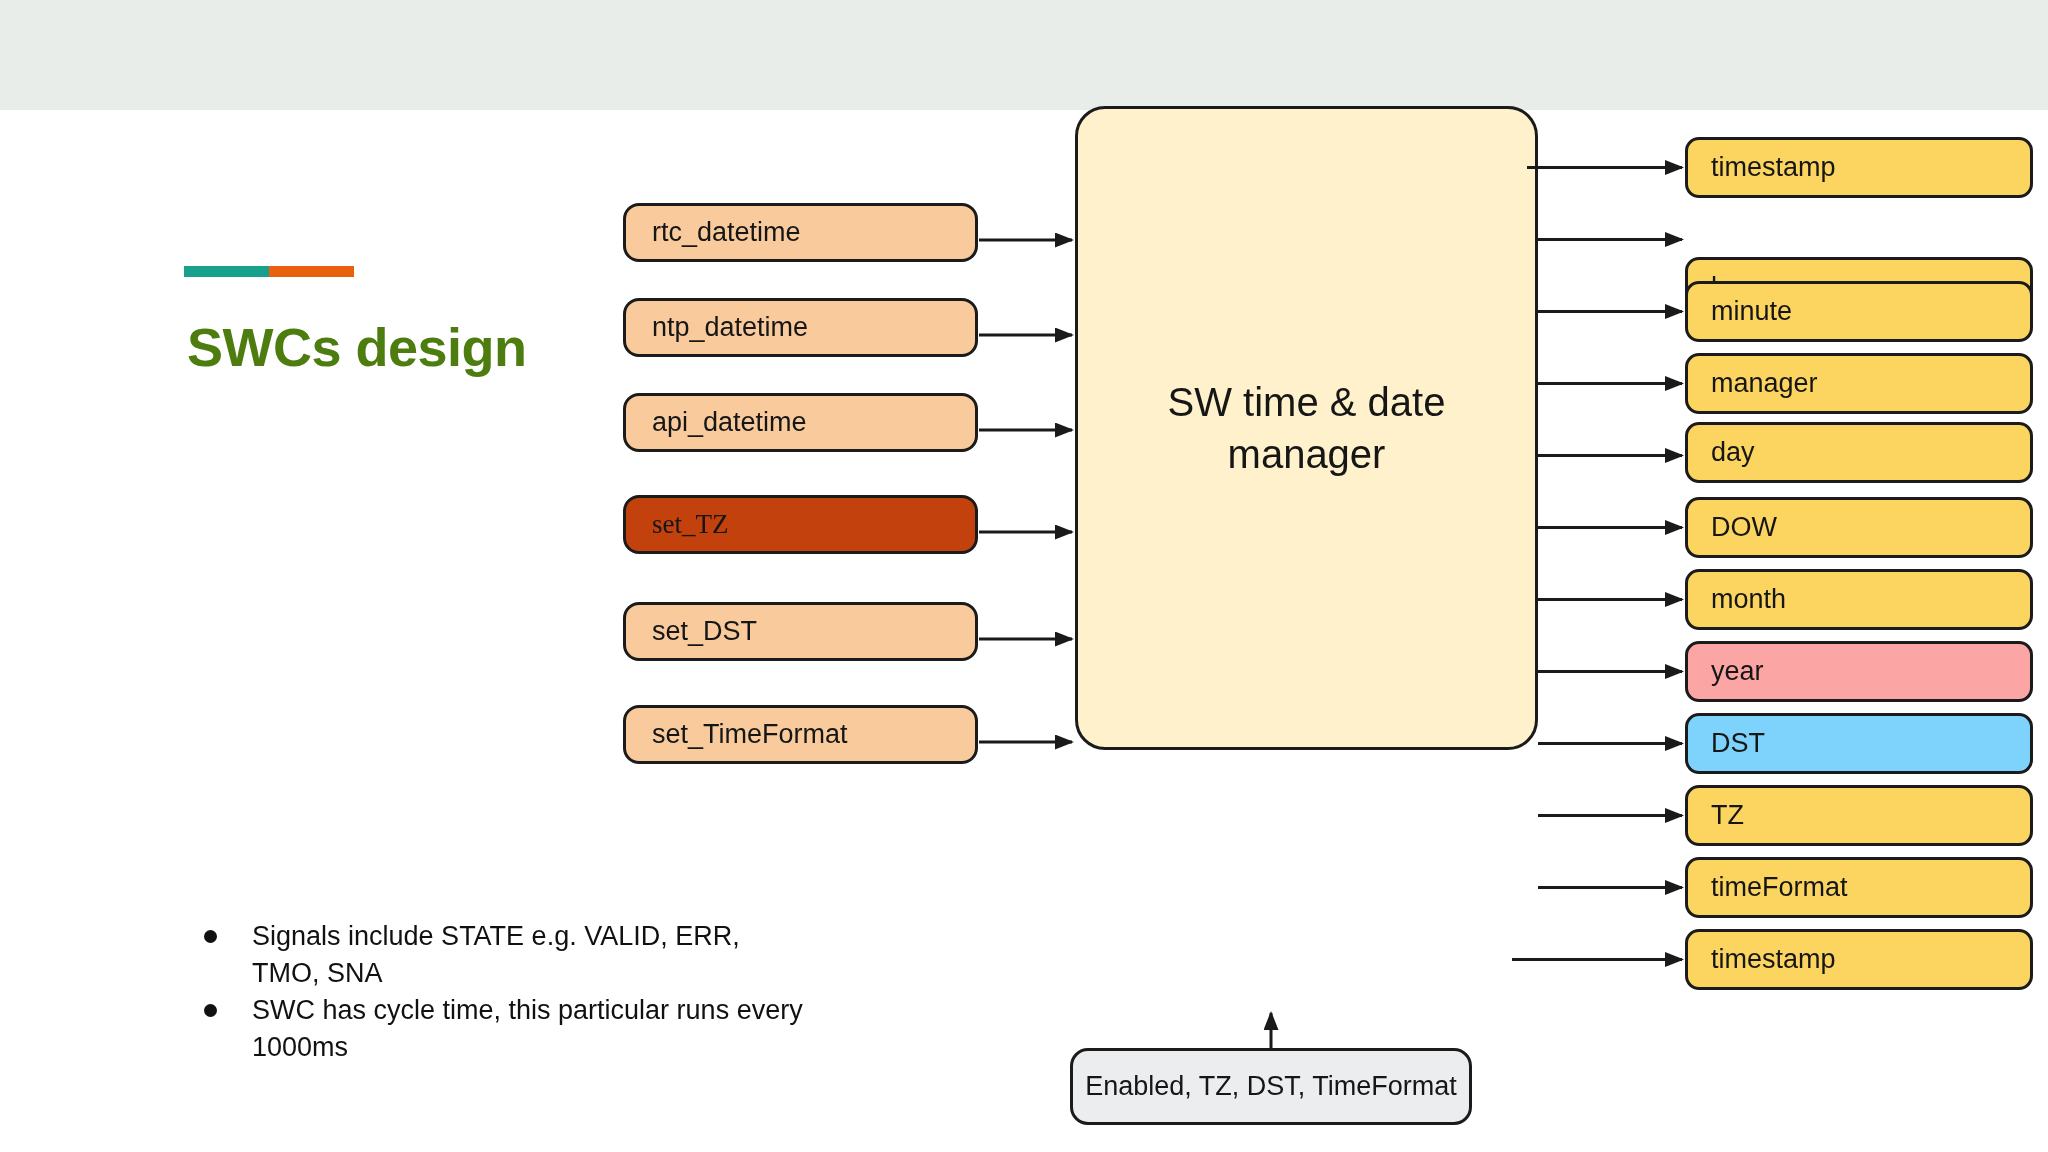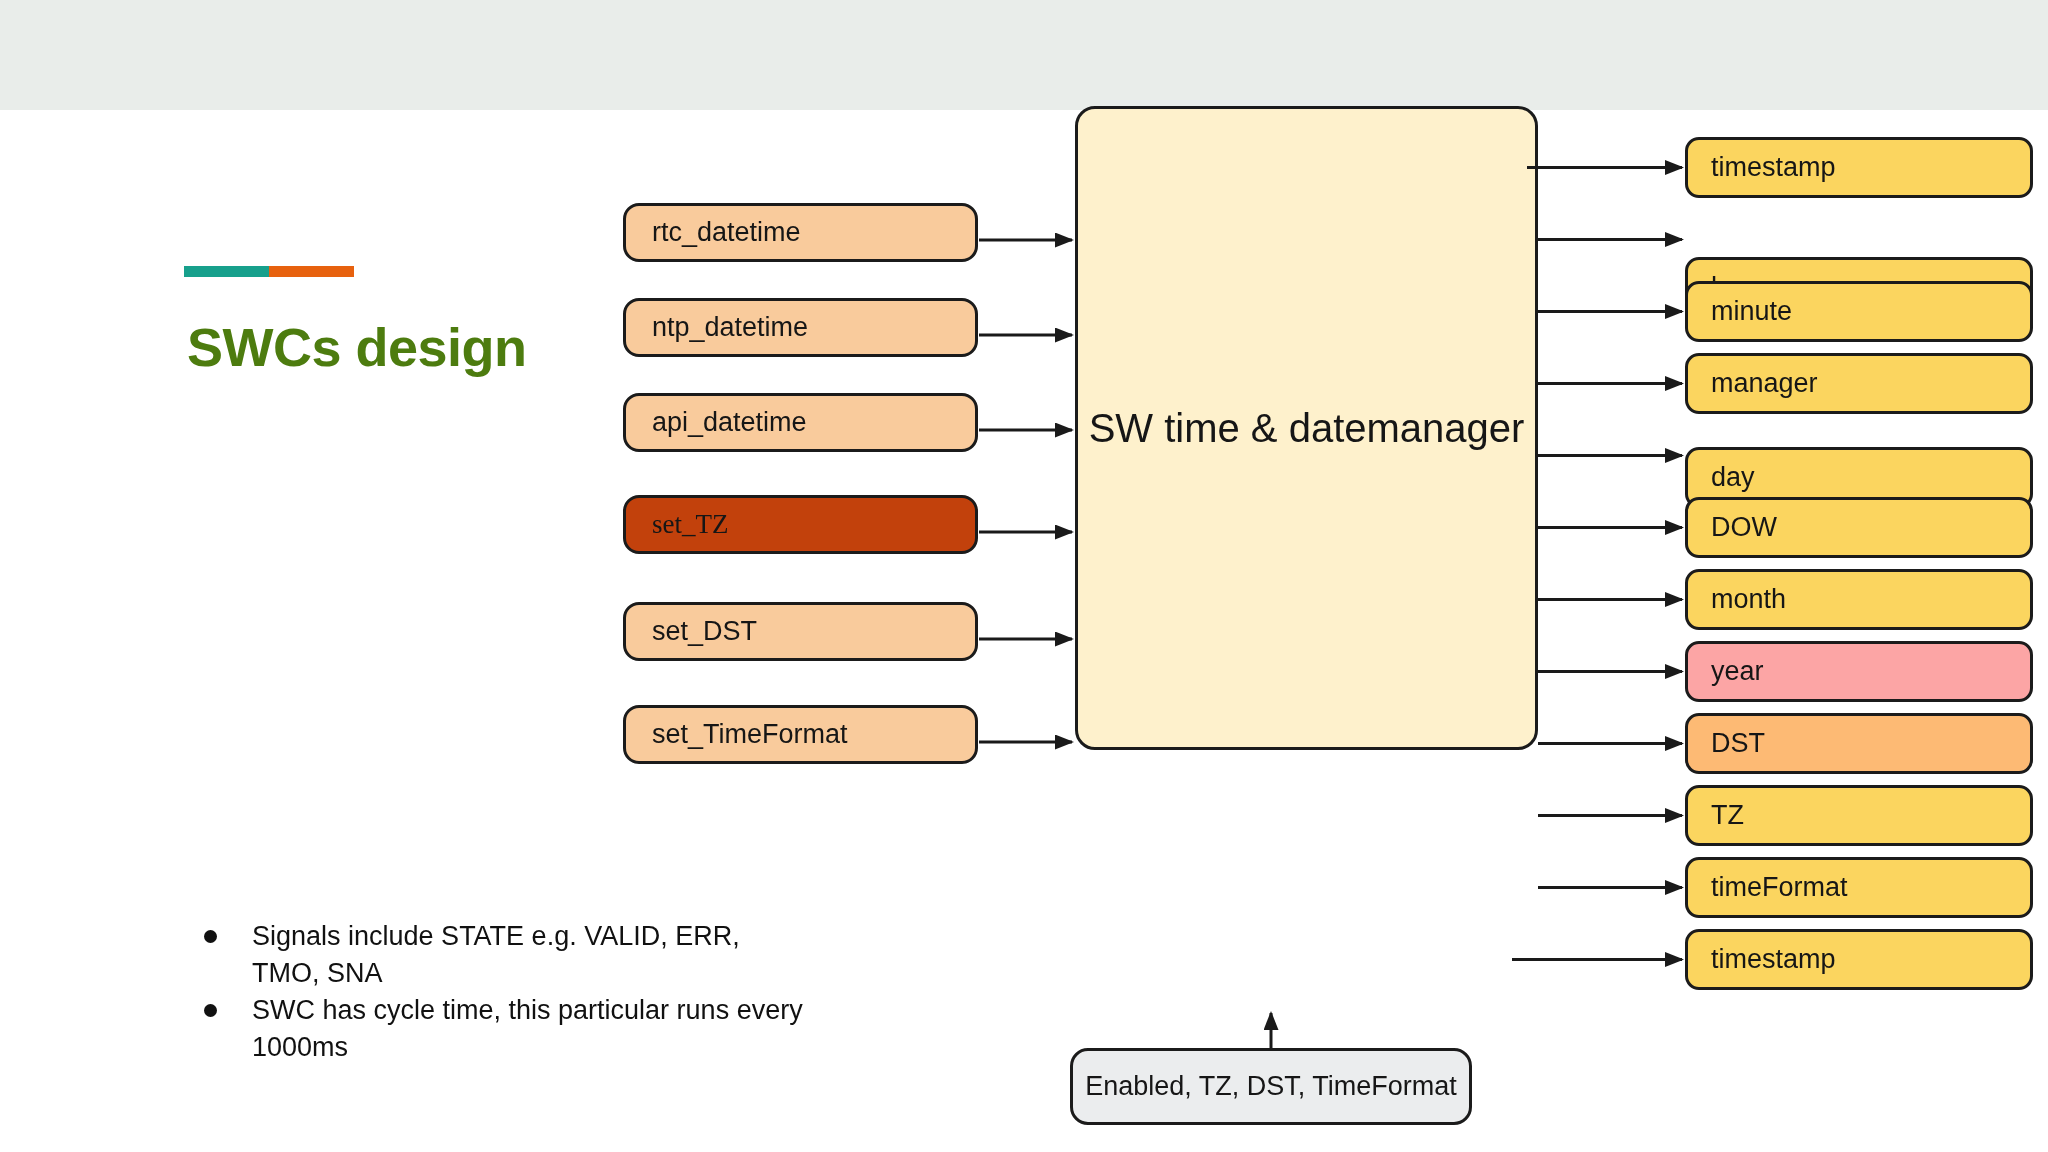--- a/index.html
+++ b/index.html
@@ -23,22 +23,22 @@
     content:"";position:absolute;left:-48px;top:12px;width:13px;height:13px;border-radius:50%;background:#111111;
   }
   .node{
     position:absolute;box-sizing:border-box;border:3px solid #1b1b1b;
     display:flex;align-items:center;font-size:27px;color:#161616;
   }
   .in-node{left:623px;width:355px;height:59px;border-radius:16px;padding-left:26px;}
   .out-node{left:1685px;width:348px;height:61px;border-radius:14px;padding-left:23px;}
   .central{
     position:absolute;left:1075px;top:106px;width:463px;height:644px;box-sizing:border-box;
-    border:3px solid #1b1b1b;border-radius:20px;
-    display:flex;flex-direction:row;align-items:center;justify-content:center;
+    border:3px solid #1b1b1b;border-radius:30px;
+    display:flex;flex-direction:column;align-items:center;justify-content:center;
     font-size:40px;line-height:52px;color:#161616;text-align:center;
   }
   .config{
     position:absolute;left:1070px;top:1048px;width:402px;height:77px;box-sizing:border-box;
     border:3px solid #1b1b1b;border-radius:18px;
     display:flex;align-items:center;justify-content:center;font-size:27px;color:#161616;
   }
   #wires{position:absolute;left:0;top:0;width:2048px;height:1152px;pointer-events:none;}
 </style>
 </head>
@@ -70,25 +70,25 @@
       <div class="node in-node" style="top: 393px; background: rgb(249, 203, 156);">api_datetime</div>
       <div class="node in-node" style="top: 495px; background: #c2410c; font-family: Liberation Serif, serif;">set_TZ</div>
       <div class="node in-node" style="top: 602px; background: rgb(249, 203, 156);">set_DST</div>
       <div class="node in-node" style="top: 705px; background: rgb(249, 203, 156);">set_TimeFormat</div>
     </div>
   <div id="output-nodes">
       <div class="node out-node" style="top: 137px; background: rgb(251, 213, 95);">timestamp</div>
       <div class="node out-node" style="top: 209px; background: rgb(251, 213, 95); margin-top: 48px;">hour</div>
       <div class="node out-node" style="top: 281px; background: rgb(251, 213, 95);">minute</div>
       <div class="node out-node" style="top: 353px; background: rgb(251, 213, 95);">manager</div>
-      <div class="node out-node" style="top: 447px; background: rgb(251, 213, 95);">day</div>
+      <div class="node out-node" style="top: 422px; background: rgb(251, 213, 95);">day</div>
       <div class="node out-node" style="top: 497px; background: rgb(251, 213, 95);">DOW</div>
       <div class="node out-node" style="top: 569px; background: rgb(251, 213, 95);">month</div>
       <div class="node out-node" style="top: 641px; background: #fca5a5;">year</div>
-      <div class="node out-node" style="top: 713px; background: #fdba74;">DST</div>
+      <div class="node out-node" style="top: 713px; background: #7dd3fc;">DST</div>
       <div class="node out-node" style="top: 785px; background: rgb(251, 213, 95);">TZ</div>
       <div class="node out-node" style="top: 857px; background: rgb(251, 213, 95);">timeFormat</div>
       <div class="node out-node" style="top: 929px; background: rgb(251, 213, 95);">timestamp</div>
     </div>
 
   <div class="config" style="background: rgb(235, 237, 238);">Enabled, TZ, DST, TimeFormat</div>
 
   <svg id="wires" viewBox="0 0 2048 1152" xmlns="http://www.w3.org/2000/svg">
     <defs>
       <marker id="ah" markerUnits="userSpaceOnUse" markerWidth="19" markerHeight="15" refX="17" refY="7.5" orient="auto">

